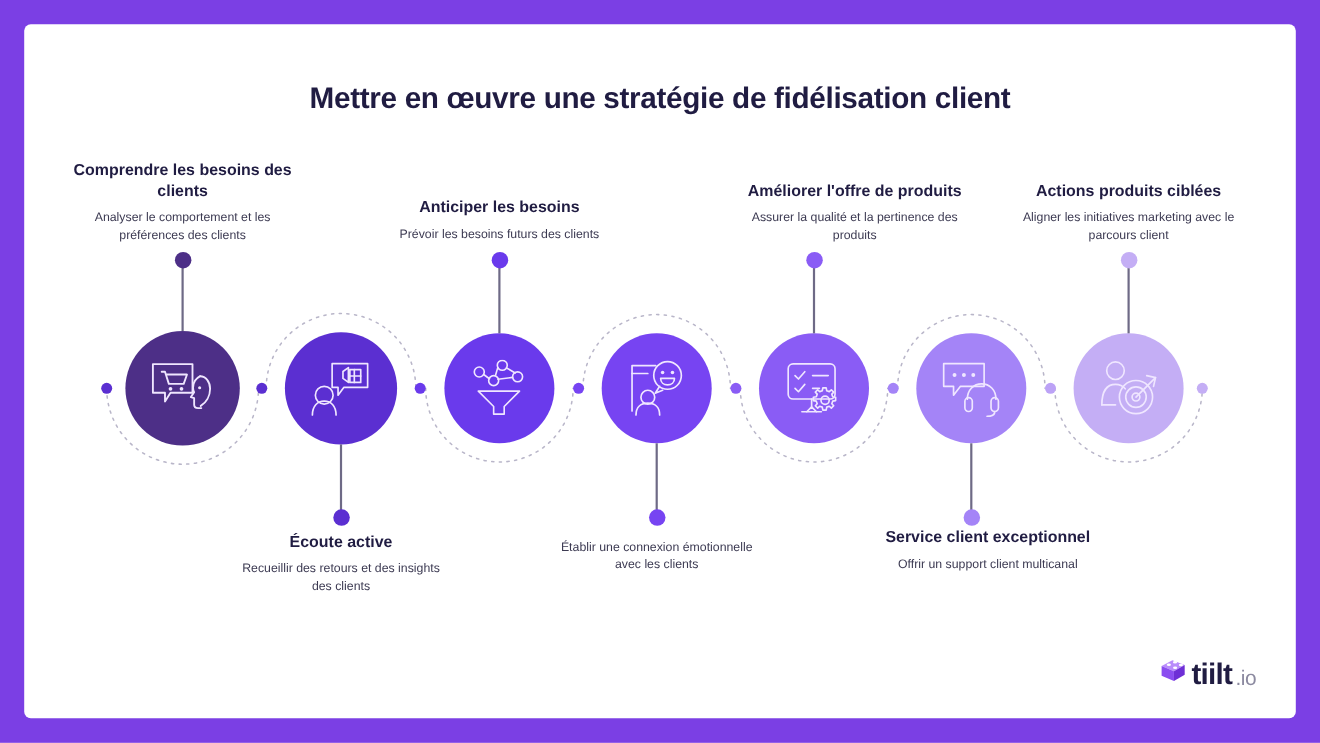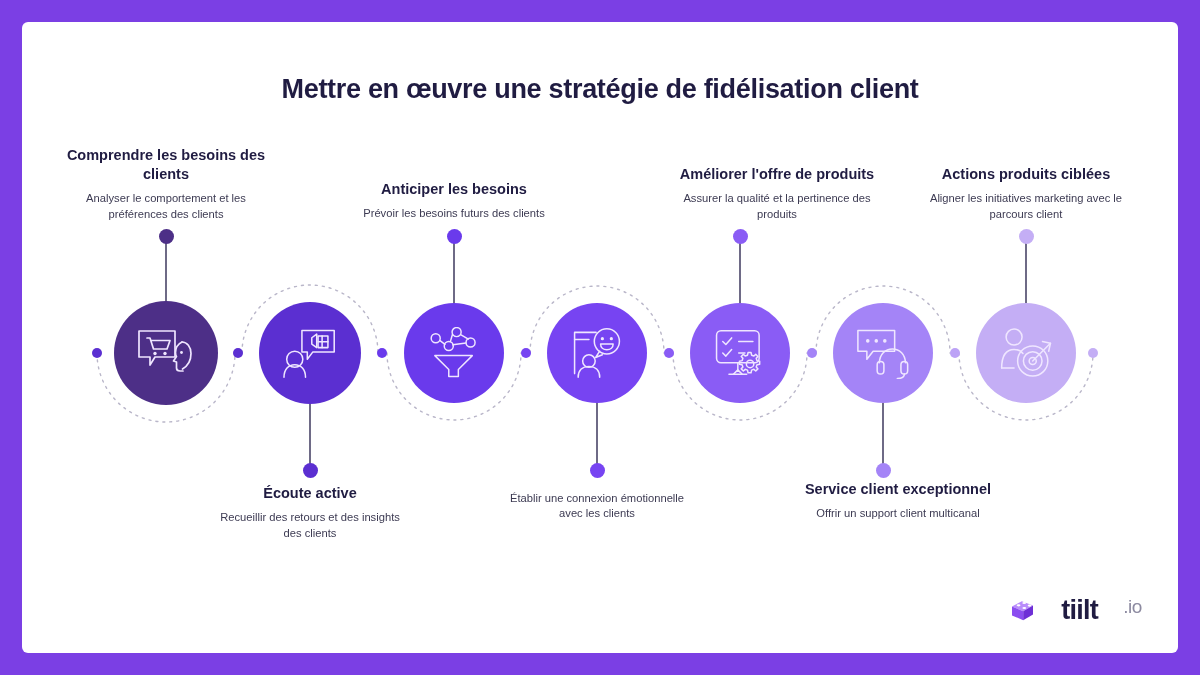--- a/index.html
+++ b/index.html
@@ -87,22 +87,22 @@
     position: absolute;
     width: 10px; height: 10px;
     border-radius: 50%;
   }
 
   
   #logo {
     position: absolute;
     right: 36px; bottom: 26px;
     display: flex;
-    align-items: flex-start;
-    gap: 25px;
+    align-items: flex-end;
+    gap: 3px;
   }
   #logo .brand {
     font-size: 27px;
     font-weight: bold;
     color: #201C42;
     letter-spacing: -0.7px;
     line-height: 1;
   }
   #logo .tld {
     font-size: 19px;

